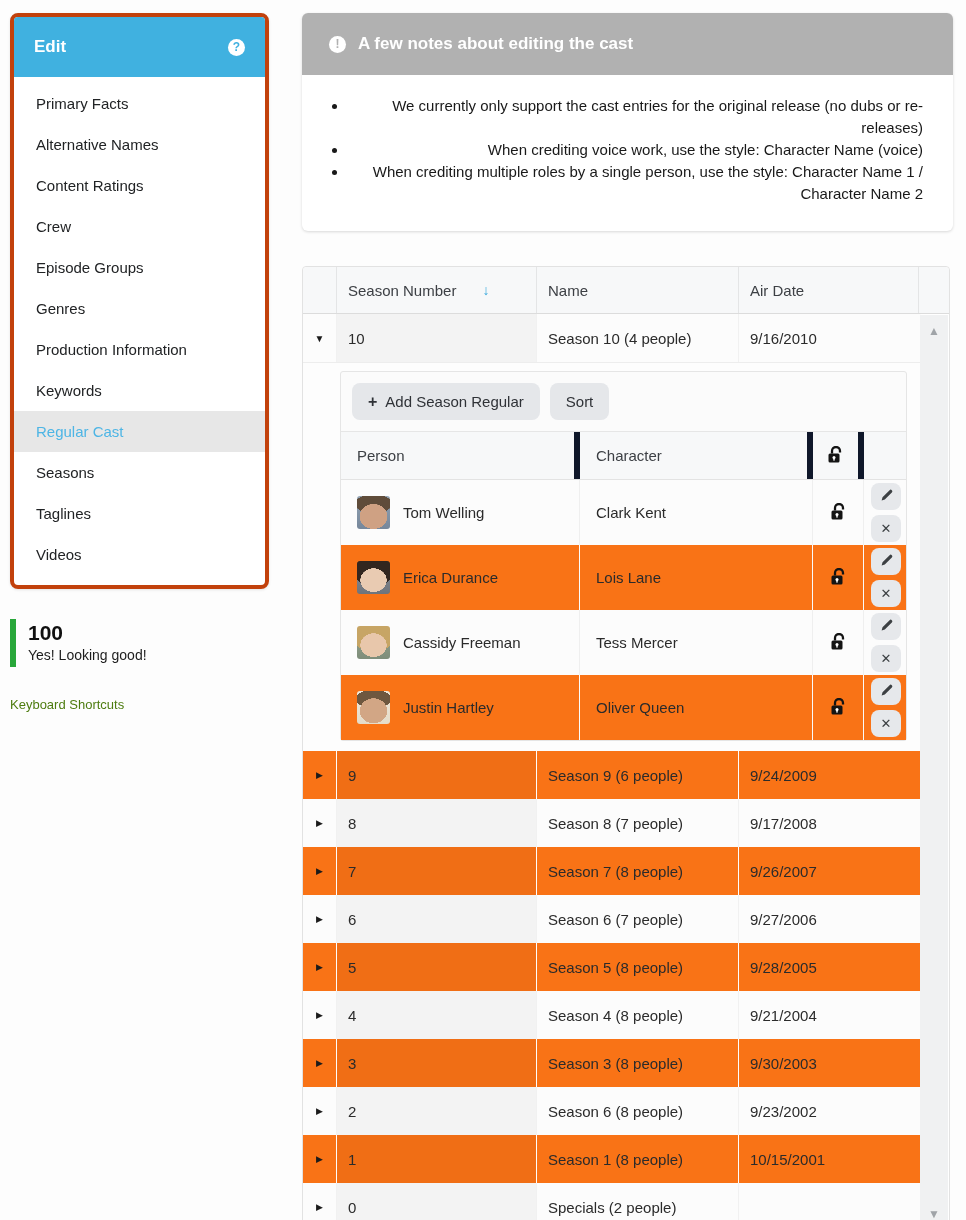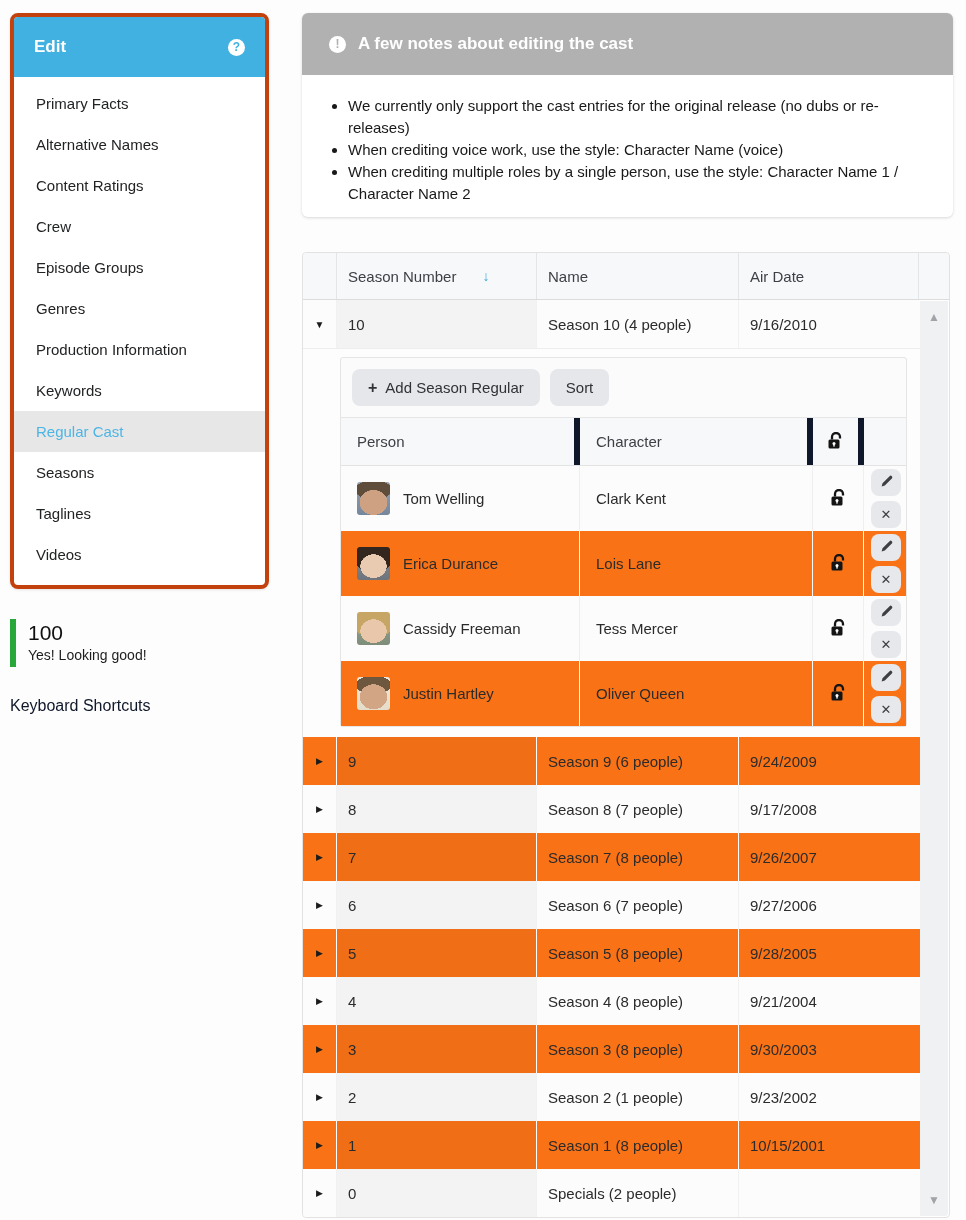--- a/index.html
+++ b/index.html
@@ -12,34 +12,34 @@
   .menu-card { margin:13px 0 0 10px; width:259px; background:#fff; border:4px solid #c2410c;
     border-radius:8px; overflow:hidden; box-shadow:0 1px 3px rgba(0,0,0,.10); }
   .menu-header { background:#40b1e0; height:60px; display:flex; align-items:center;
     justify-content:space-between; padding:0 20px; color:#fff; font-weight:bold; font-size:17px; }
   .help-circle { width:17px; height:17px; border-radius:50%; background:#fff; color:#40b1e0;
     font-size:12px; font-weight:bold; display:flex; align-items:center; justify-content:center; }
   .menu-items { padding:6px 0 10px; }
   .menu-item { padding:12px 22px; font-size:15px; color:#212325; cursor:pointer; }
   .menu-item.active { background:#e7e7e7; color:#4db5e5; }
   .score-block { margin:30px 0 0 10px; border-left:6px solid #28a73a; padding:2px 0 4px 12px; }
-  .score-value { font-size:21px; font-weight:normal; color:#101010; line-height:24px; }
+  .score-value { font-size:21px; font-weight:bold; color:#101010; line-height:24px; }
   .score-msg { font-size:14px; color:#1d1d1d; margin-top:2px; }
-  .kbd-link { margin:30px 0 0 10px; color:#0f172a; font-size:16px; cursor:pointer; }
+  .kbd-link { margin:30px 0 0 10px; color:#4d7c0f; font-size:13px; cursor:pointer; }
 
   
   .main { margin-left:33px; width:651px; }
 
   .notes-card { margin-top:13px; width:651px; border-radius:6px; overflow:hidden;
     background:#fff; box-shadow:0 1px 3px rgba(0,0,0,.15); }
   .notes-header { background:#b1b1b1; height:62px; display:flex; align-items:center;
     gap:12px; padding:0 27px; color:#fff; font-weight:bold; font-size:17px; }
   .info-circle { width:17px; height:17px; border-radius:50%; background:#fff; color:#b1b1b1;
     font-size:12px; font-weight:bold; display:flex; align-items:center; justify-content:center; flex:0 0 17px; }
-  .notes-body { padding:20px 30px 12px 27px; }
+  .notes-body { padding:20px 30px 26px 27px;text-align:right; }
   .notes-body ul { padding-left:19px; }
   .notes-body li { font-size:15px; line-height:22px; color:#191919; }
 
   
   .grid-card { position:relative; margin:35px 0 0 0; width:648px; background:#fff;
     border:1px solid #e2e2e2; border-radius:4px; }
   .g-row { display:flex; align-items:stretch; }
   .g-head { background:#f7f8f9; border-bottom:1px solid #dcdcdc; height:47px;
     border-radius:4px 4px 0 0; color:#3d4045; }
   .g-head .cell { border-right:1px solid #e4e5e6; display:flex; align-items:center; }
@@ -352,21 +352,21 @@
             </div>
           <div class="cell c-season sorted">3</div>
           <div class="cell c-name">Season 3 (8 people)</div>
           <div class="cell c-air">9/30/2003</div>
         </div>
         <div class="g-row season-row row-white">
           <div class="cell c-exp">
               <span class="expander">▶</span>
             </div>
           <div class="cell c-season sorted">2</div>
-          <div class="cell c-name">Season 2 (1 people)</div>
+          <div class="cell c-name">Season 6 (8 people)</div>
           <div class="cell c-air">9/23/2002</div>
         </div>
         <div class="g-row season-row row-gray">
           <div class="cell c-exp">
               <span class="expander">▶</span>
             </div>
           <div class="cell c-season sorted">1</div>
           <div class="cell c-name">Season 1 (8 people)</div>
           <div class="cell c-air">10/15/2001</div>
         </div>

